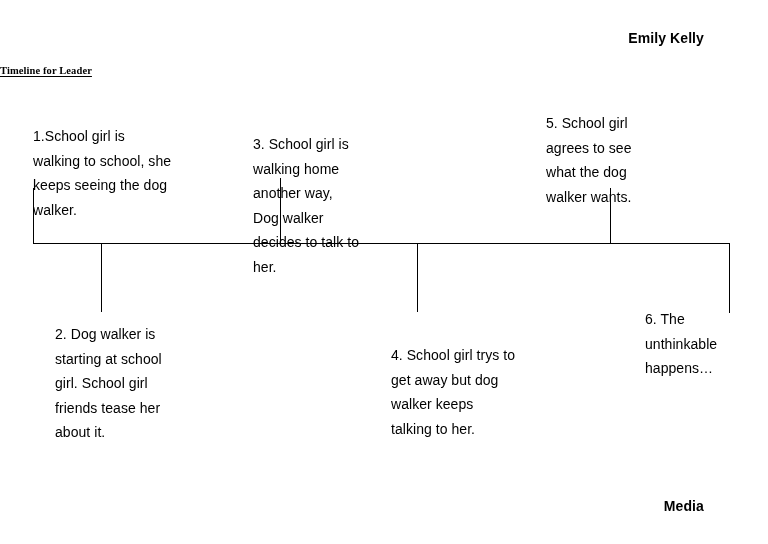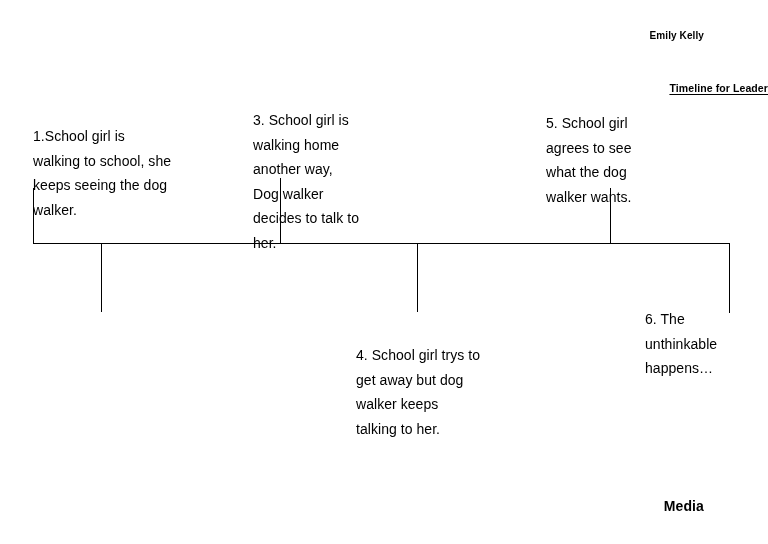--- a/index.html
+++ b/index.html
@@ -20,35 +20,36 @@
     width: 768px;
     height: 544px;
     background: #ffffff;
   }
 
   
   .author-name {
     position: absolute;
     right: 64px;
     top: 30px;
-    font-size: 10px;
+    font-size: 14px;
     font-weight: bold;
     letter-spacing: 0.1px;
     white-space: nowrap;
   }
 
   .doc-title {
     position: absolute;
     left: 0;
     right: 0;
-    top: 82px;
-    text-align: right;
+    top: 65px;
+    text-align: left;
     font-size: 10.5px;
     font-weight: bold;
     letter-spacing: 0.1px;
+    font-family: Liberation Serif, serif;
   }
   .doc-title span {
     text-decoration: underline;
     text-underline-offset: 2px;
   }
 
   .footer-label {
     position: absolute;
     right: 64px;
     top: 498px;
@@ -96,25 +97,25 @@
   
   .caption {
     position: absolute;
     font-size: 14px;
     line-height: 1.75;
     color: #000000;
     letter-spacing: 0.05px;
   }
 
   .caption-1 { left: 33px;  top: 124px; width: 140px; }
-  .caption-3 { left: 253px; top: 108px; width: 108px; }
+  .caption-3 { left: 253px; top: 132px; width: 108px; }
   .caption-5 { left: 546px; top: 111px; width: 110px; }
 
   .caption-2 { left: 55px;  top: 322px; width: 120px; }
-  .caption-4 { left: 356px; top: 343px; width: 125px; }
+  .caption-4 { left: 391px; top: 343px; width: 125px; }
   .caption-6 { left: 645px; top: 307px; width: 100px; }
 </style>
 </head>
 <body>
 
 <div class="page">
 
   <div class="author-name">Emily Kelly</div>
 
   <div class="doc-title">
@@ -127,20 +128,21 @@
 
     <div class="tick tick-up tick-1"></div>
     <div class="tick tick-down tick-2"></div>
     <div class="tick tick-up tick-3"></div>
     <div class="tick tick-down tick-4"></div>
     <div class="tick tick-up tick-5"></div>
     <div class="tick tick-down tick-6"></div>
 
     <div class="caption caption-1">1.School girl is walking to school, she keeps seeing the dog walker.</div>
 
+    <div class="caption caption-2">2. Dog walker is starting at school girl. School girl friends tease her about it.</div>
 
     <div class="caption caption-3">3. School girl is walking home another way, Dog walker decides to talk to her.</div>
 
     <div class="caption caption-4">4. School girl trys to get away but dog walker keeps talking to her.</div>
 
     <div class="caption caption-5">5.  School girl agrees to see what the dog walker wants.</div>
 
     <div class="caption caption-6">6. The unthinkable happens…</div>
 
   </div>

